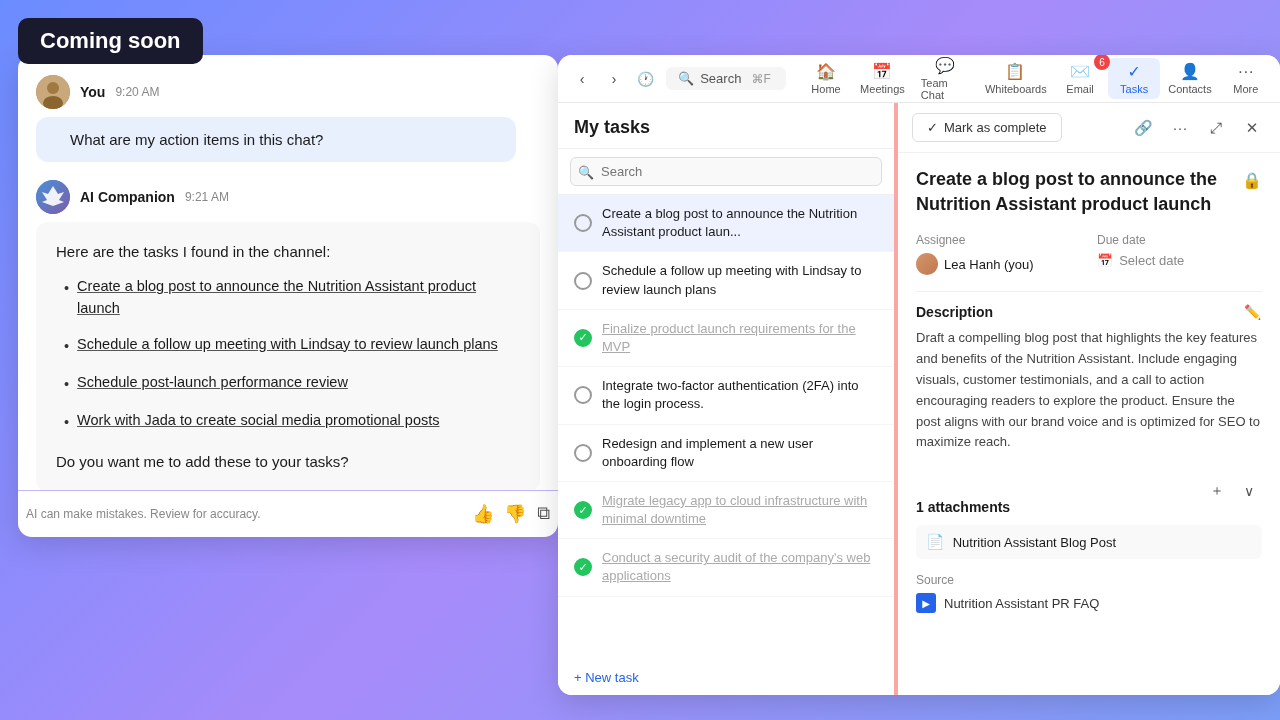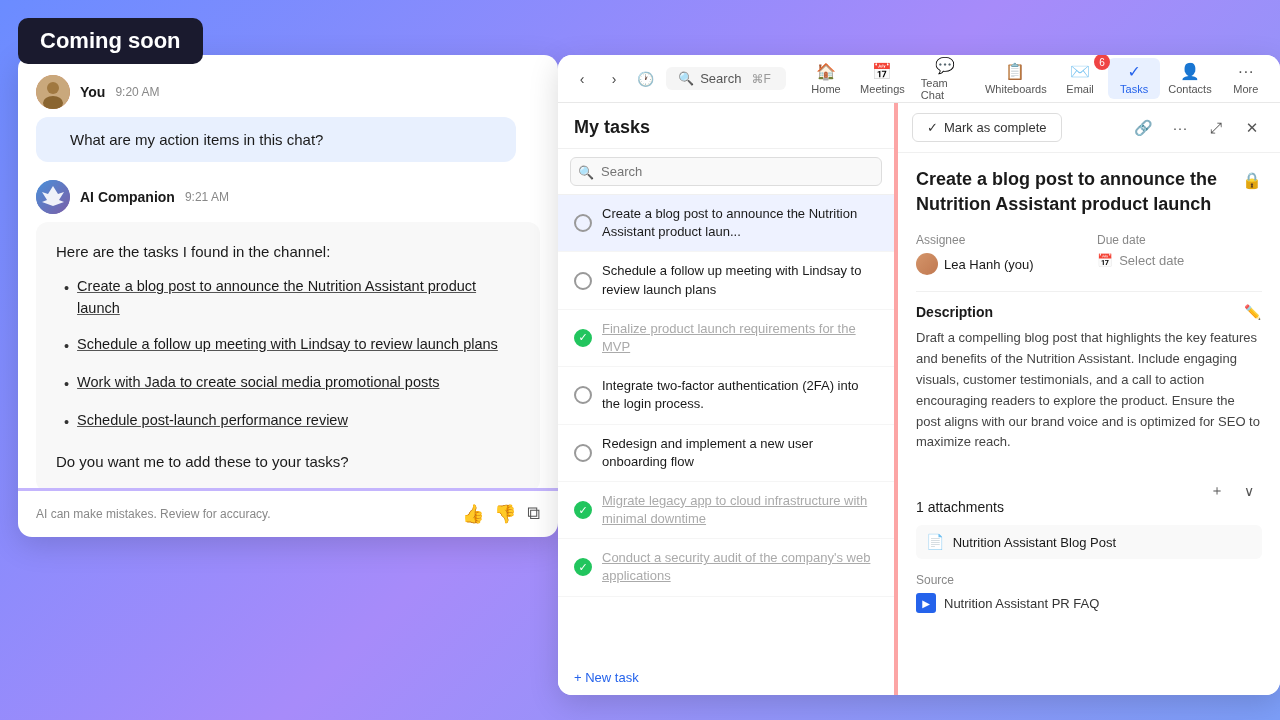--- a/index.html
+++ b/index.html
@@ -142,22 +142,22 @@
       text-decoration-color: #555;
       line-height: 1.5;
     }
 
     .ai-question {
       font-size: 15px;
       color: #1a1a1a;
     }
 
     .chat-footer {
-      padding: 12px 18px;
-      border-top: 3px solid #c4b5fd;
+      padding: 12px 8px;
+      border-top: 1px solid #c4b5fd;
       display: flex;
       align-items: center;
       justify-content: space-between;
     }
 
     .footer-disclaimer {
       font-size: 12px;
       color: #888;
     }
 
@@ -517,21 +517,21 @@
 
     .attachments-header {
       display: flex;
       align-items: center;
       justify-content: space-between;
       margin-bottom: 10px;
     }
 
     .attachments-count {
       font-size: 14px;
-      font-weight: 400;
+      font-weight: 700;
       color: #1a1a1a;
       margin-top: 32px;
     }
 
     .attachments-actions {
       display: flex;
       gap: 6px;
     }
 
     .attach-icon-btn {
@@ -656,24 +656,24 @@
       <div class="ai-response">
         <p class="ai-response-intro">Here are the tasks I found in the channel:</p>
         <ul class="task-list">
           <li>
             <a href="#">Create a blog post to announce the Nutrition Assistant product launch</a>
           </li>
           <li>
             <a href="#">Schedule a follow up meeting with Lindsay to review launch plans</a>
           </li>
           <li>
-            <a href="#">Work with Jada to create social media promotional posts</a>
+            <a href="#">Schedule post-launch performance review</a>
           </li>
           <li>
-            <a href="#">Schedule post-launch performance review</a>
+            <a href="#">Work with Jada to create social media promotional posts</a>
           </li>
         </ul>
         <p class="ai-question">Do you want me to add these to your tasks?</p>
       </div>
     </div>
   </div>
 
   <div class="chat-footer">
     <span class="footer-disclaimer">AI can make mistakes. Review for accuracy.</span>
     <div class="feedback-icons">

